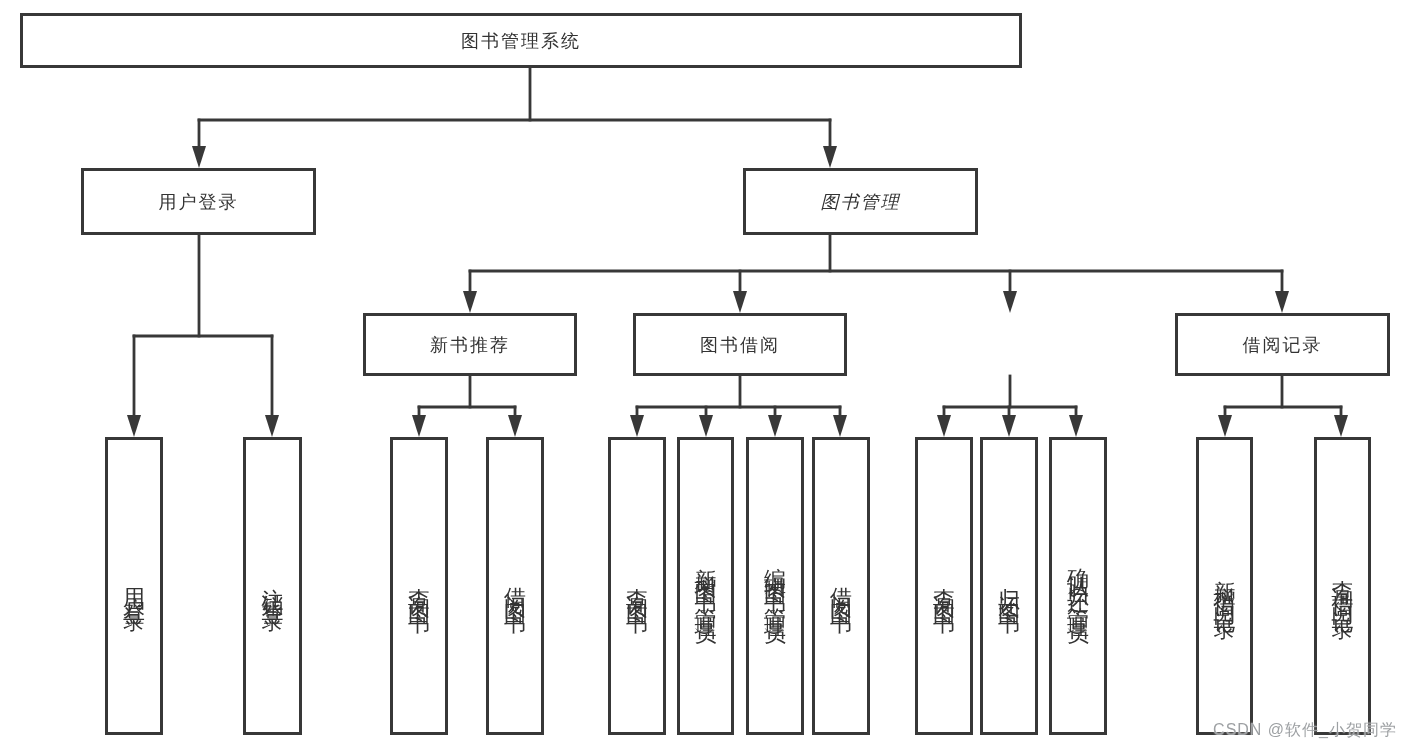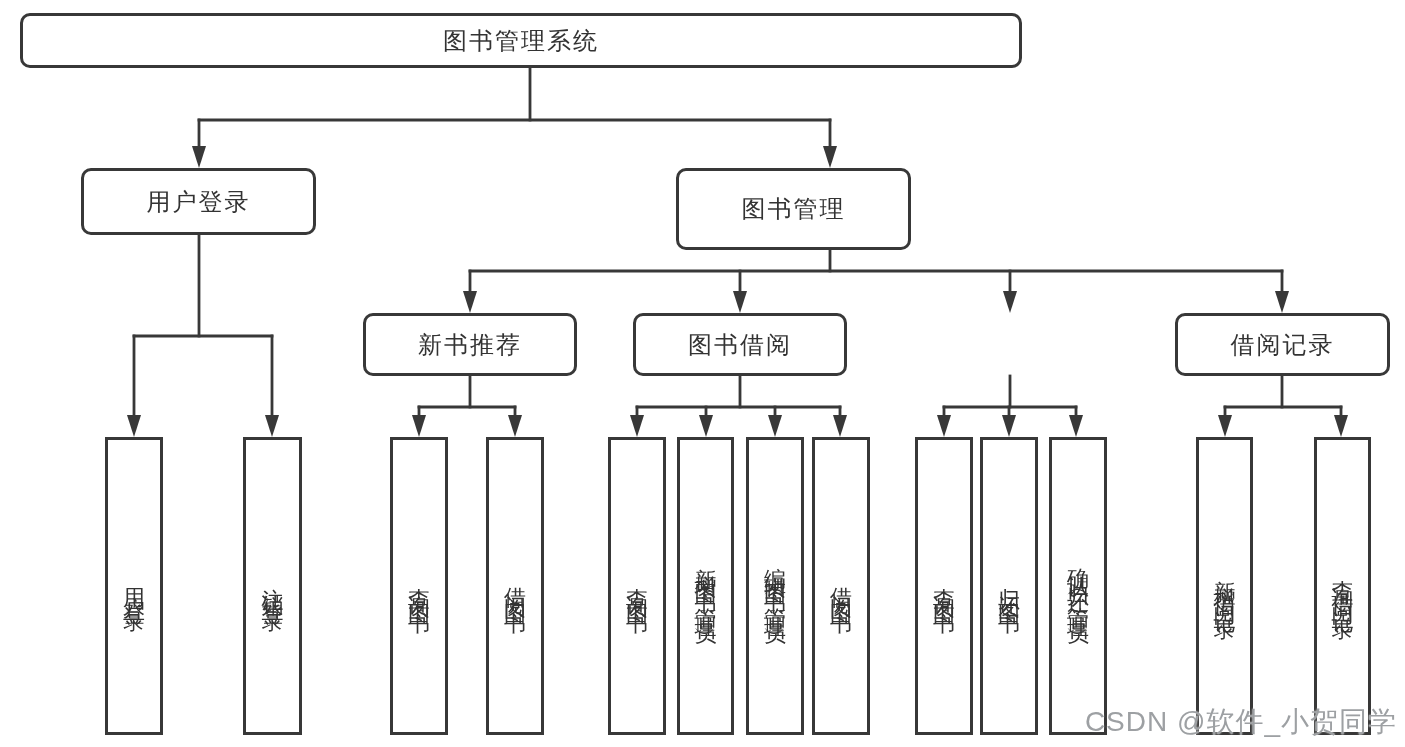--- a/index.html
+++ b/index.html
@@ -25,37 +25,36 @@
     position: absolute;
     box-sizing: border-box;
     border: 3px solid #383838;
     background: #ffffff;
     display: flex;
     align-items: center;
     justify-content: center;
     color: #333333;
   }
   .hbox {
-    font-size: 24px;
+    font-size: 18px;
     letter-spacing: 2px;
     white-space: nowrap;
-    border-radius: 10px;
   }
   .vbox {
     writing-mode: vertical-rl;
     text-orientation: mixed;
     font-size: 22px;
     letter-spacing: 8px;
     line-height: 1;
   }
   .wm {
     position: absolute;
     right: 8px;
     bottom: 6px;
-    font-size: 28px;
+    font-size: 16px;
     letter-spacing: 1px;
     color: #9da0a3;
     text-shadow: 0 0 2px #ffffff;
     white-space: nowrap;
     z-index: 5;
   }
   svg line, svg polyline {
     stroke: #383838;
     stroke-width: 2.8;
     stroke-linecap: square;
@@ -147,21 +146,21 @@
     </g>
   </svg>
 
   <div class="box hbox" style="left:20px; top:13px; width:1002px; height:55px;">
     <span>图书管理系统</span>
   </div>
 
   <div class="box hbox" style="left:81px; top:168px; width:235px; height:67px;">
     <span>用户登录</span>
   </div>
-  <div class="box hbox" style="left:676px; top:168px; width:235px; height:82px;">
+  <div class="box hbox" style="left:743px; top:168px; width:235px; height:67px;font-style:italic;">
     <span>图书管理</span>
   </div>
 
   <div class="box hbox" style="left:633px; top:313px; width:214px; height:63px;">
     <span>图书借阅</span>
   </div>
   <div class="box hbox" style="left:363px; top:313px; width:214px; height:63px;">
     <span>新书推荐</span>
   </div>
   <div class="box hbox" style="left:1175px; top:313px; width:215px; height:63px;">

